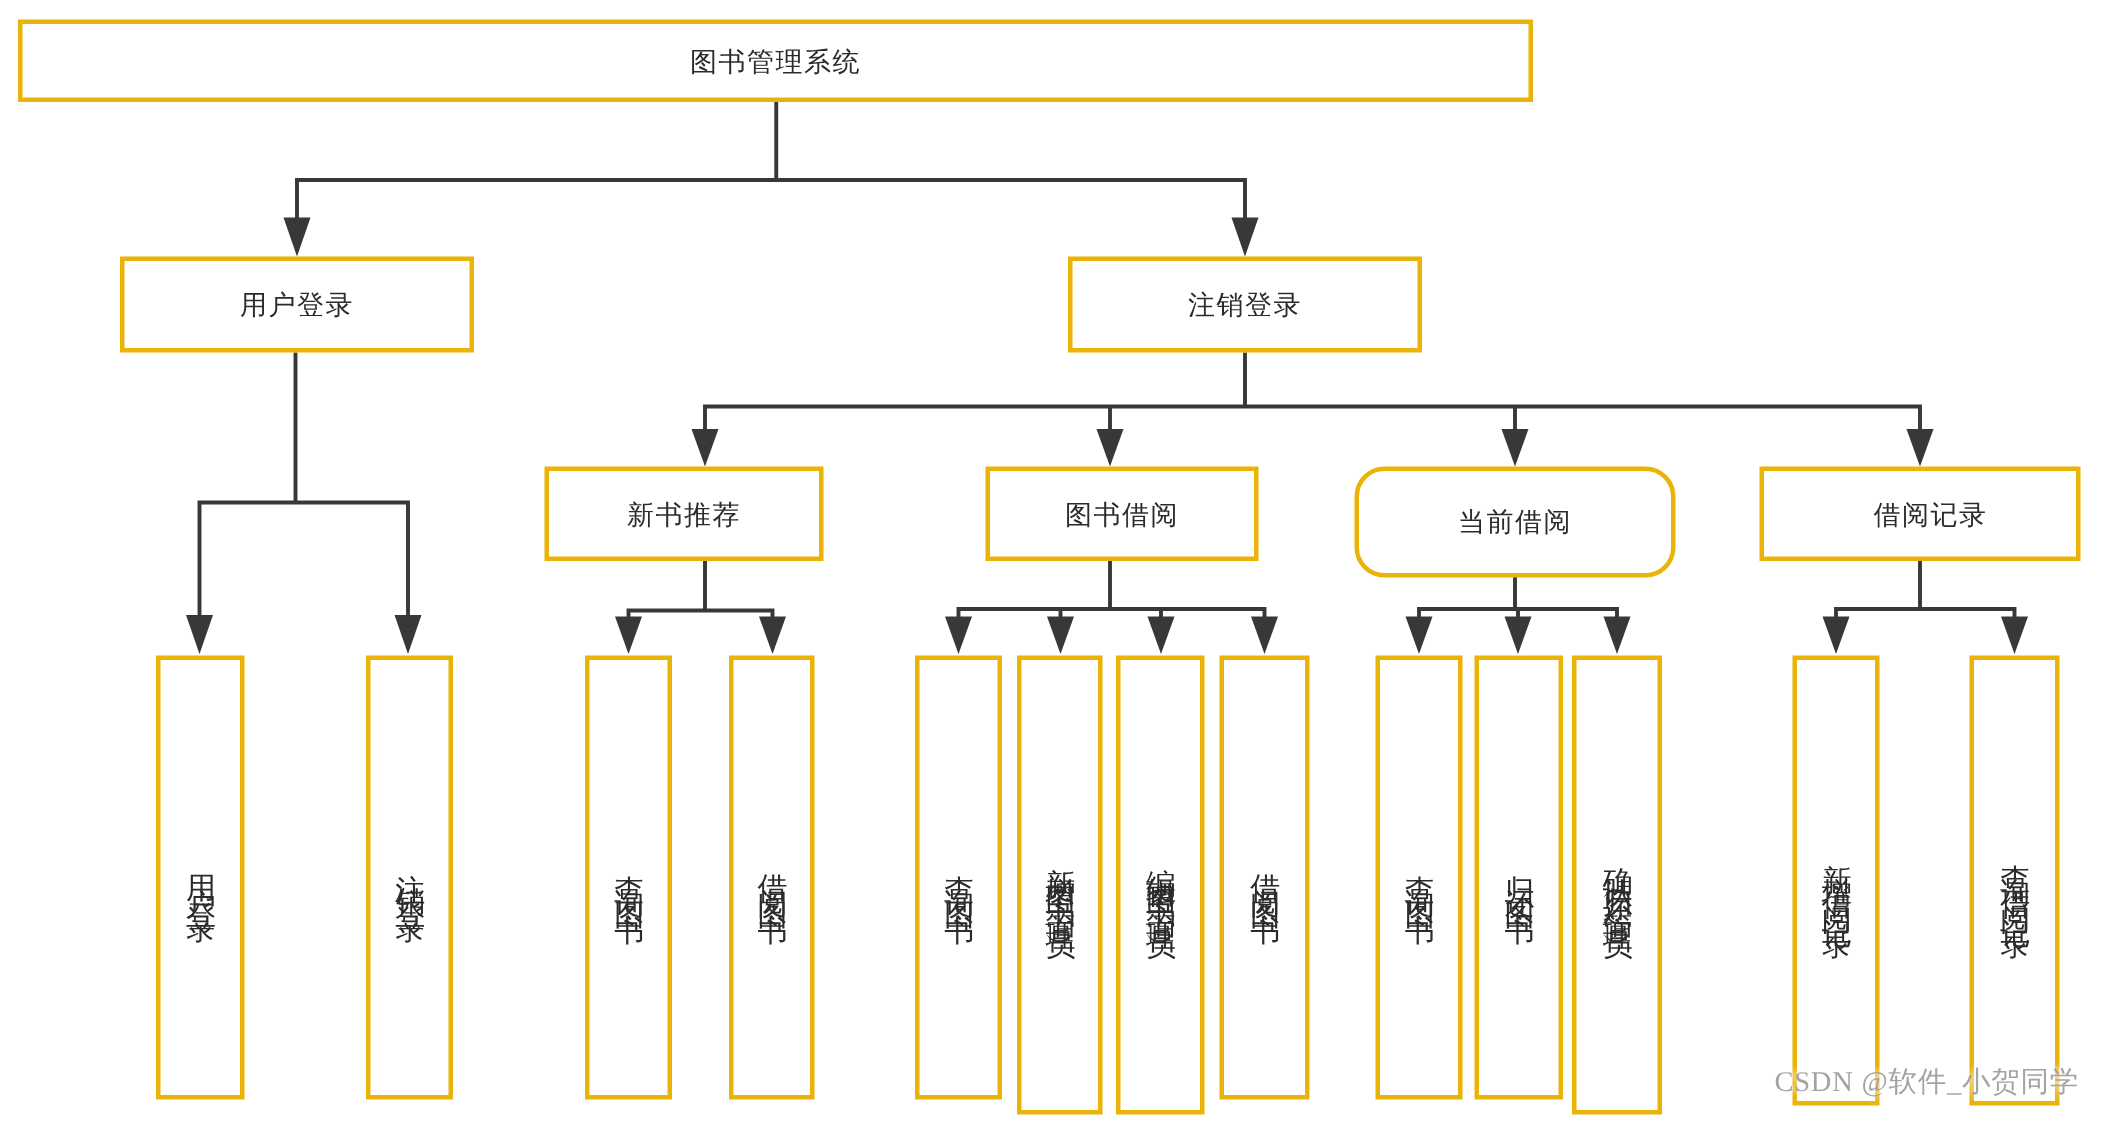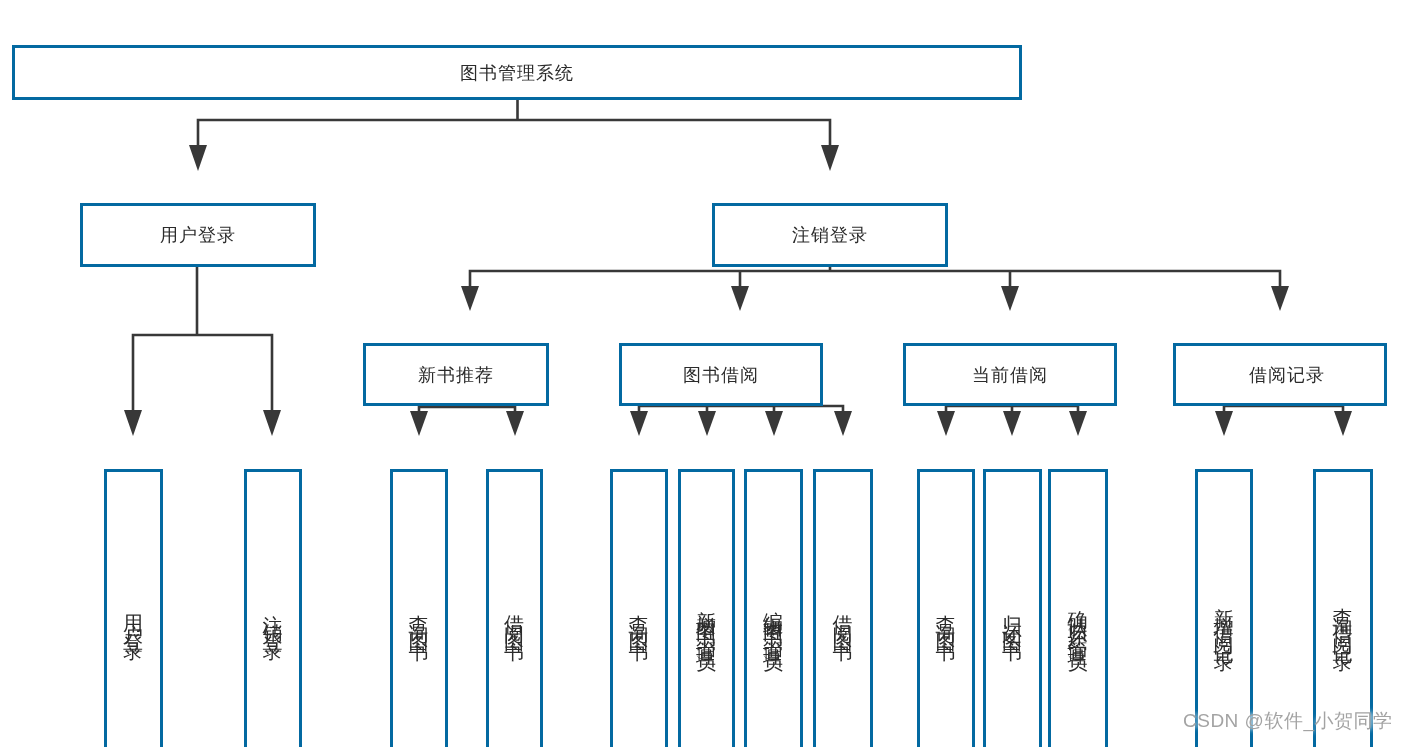--- a/index.html
+++ b/index.html
@@ -9,46 +9,46 @@
     background:#ffffff;
     overflow:hidden;
     font-family:"Liberation Sans","DejaVu Sans",sans-serif;
     color:#2b2b2b;
   }
   .wires{position:absolute;left:0;top:0;width:1405px;height:747px;}
   .node{
     position:absolute;
     box-sizing:border-box;
     background:#ffffff;
-    border:3px solid #0369a1;
+    border:3px solid #eab308;
     display:flex;
     align-items:center;
     justify-content:center;
     text-align:center;
     line-height:1;
-    margin-top:32px;
   }
   .hbox{font-size:18px;letter-spacing:1px;}
   .vbox span{
     writing-mode:vertical-rl;
     text-orientation:mixed;
     font-size:20px;
     letter-spacing:9px;
     white-space:nowrap;
   }
   .vbox.tight span{letter-spacing:6px;}
   .watermark{
     position:absolute;
     left:1183px;top:708px;
     width:222px;
     font-size:19px;
     letter-spacing:0.5px;
     color:rgba(158,158,158,0.95);
     text-shadow:0 0 4px #ffffff,0 0 6px #ffffff;
     white-space:nowrap;
+    font-family:Liberation Serif, serif;
   }
 </style>
 </head>
 <body>
 
 <div class="canvas">
 
   <svg class="wires" viewBox="0 0 1405 747" xmlns="http://www.w3.org/2000/svg" aria-hidden="true">
     <g stroke="#383838" stroke-width="2.6" fill="none" stroke-linecap="square">
 
@@ -95,22 +95,22 @@
         <path d="M1334,411 h18 l-9,25 z"></path>
     </g>
   </svg>
 
   <div class="node hbox" style="left:12px;top:13px;width:1010px;height:55px;">图书管理系统</div>
 
   <div class="node hbox" style="left:80px;top:171px;width:236px;height:64px;">用户登录</div>
   <div class="node hbox" style="left:712px;top:171px;width:236px;height:64px;">注销登录</div>
 
   <div class="node hbox" style="left:363px;top:311px;width:186px;height:63px;">新书推荐</div>
-  <div class="node hbox" style="left:619px;top:311px;width:204px;height:63px;">图书借阅</div>
-  <div class="node hbox" style="left:903px;top:311px;width:214px;height:63px;">当前借阅</div>
+  <div class="node hbox" style="left:657px;top:311px;width:182px;height:63px;">图书借阅</div>
+  <div class="node hbox" style="left:903px;top:311px;width:214px;height:74px;border-radius:20px;">当前借阅</div>
   <div class="node hbox" style="left:1173px;top:311px;width:214px;height:63px;padding-left:14px;">借阅记录</div>
 
   <div class="node vbox" style="left:104px;top:437px;width:59px;height:296px;">
     <span>用户登录</span>
     </div>
   <div class="node vbox" style="left:244px;top:437px;width:58px;height:296px;">
     <span>注销登录</span>
     </div>
 
   <div class="node vbox" style="left:390px;top:437px;width:58px;height:296px;">

